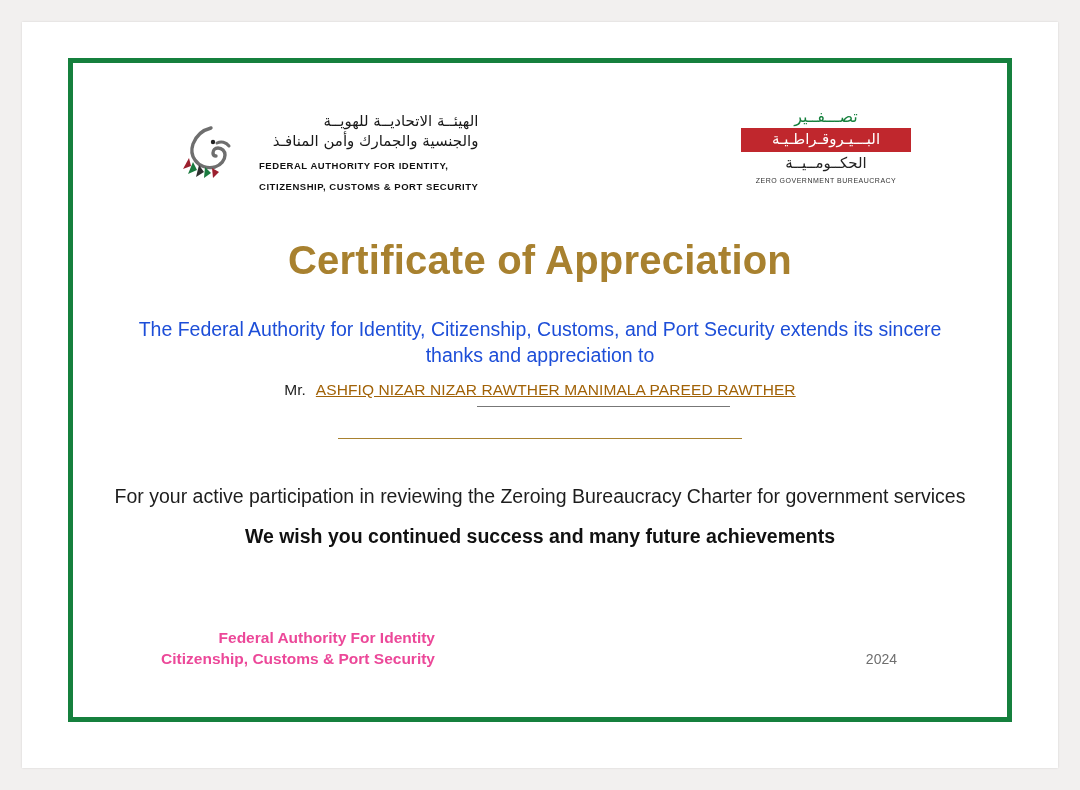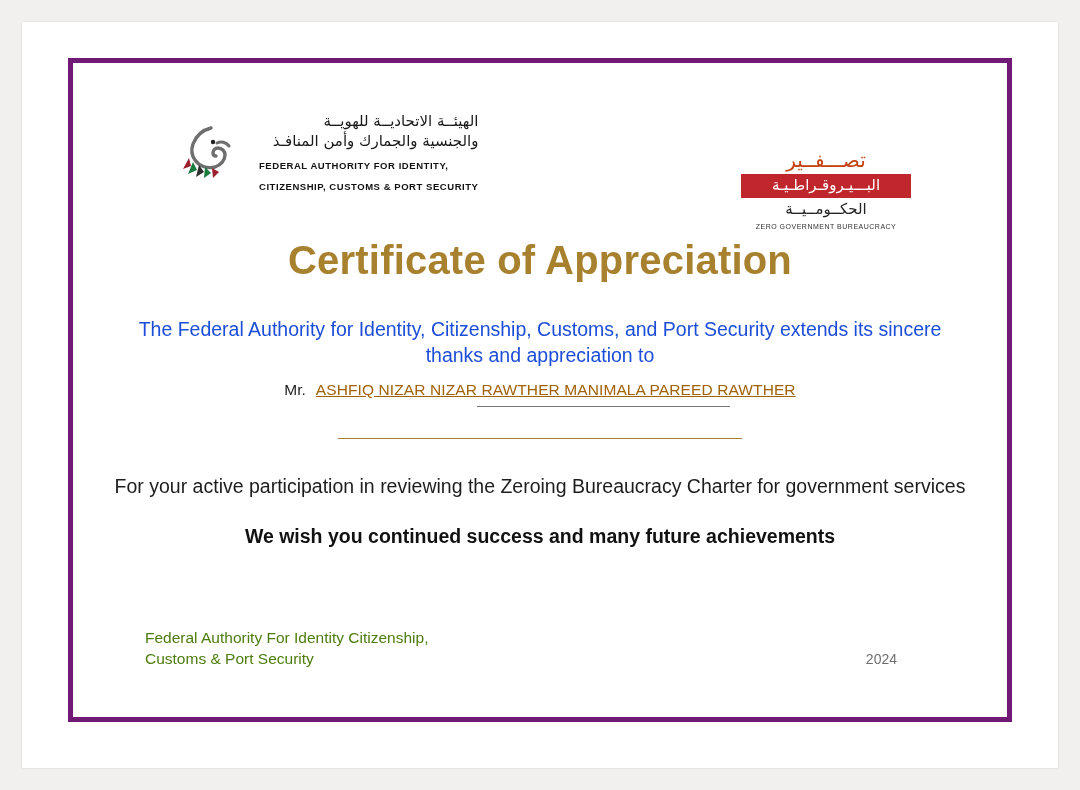--- a/index.html
+++ b/index.html
@@ -21,21 +21,21 @@
     height: 746px;
     background: #ffffff;
     box-shadow: 0 0 2px rgba(0,0,0,0.12);
   }
   .cert-border {
     position: absolute;
     left: 46px;
     top: 36px;
     width: 944px;
     height: 664px;
-    border: 5px solid #701a75;
+    border: 5px solid #15803d;
     box-sizing: border-box;
     background: #ffffff;
   }
   .inner {
     position: absolute;
     inset: 0;
     padding: 0;
   }
 
   
@@ -93,27 +93,26 @@
   }
 
   .logo-right {
     position: absolute;
     right: 96px;
     top: -4px;
     width: 170px;
     text-align: center;
   }
   .zgb-ar-top {
-    font-size: 20px;
-    color: #c2410c;
+    font-size: 16px;
+    color: #15803d;
     direction: rtl;
     letter-spacing: 1px;
     font-family: "DejaVu Sans", sans-serif;
     line-height: 1.2;
-    margin-top: 41px;
   }
   .zgb-band {
     background: #c0272d;
     color: #ffffff;
     font-size: 15px;
     direction: rtl;
     padding: 2px 18px;
     margin: 2px 0;
     font-family: "DejaVu Sans", sans-serif;
     line-height: 1.3;
@@ -187,21 +186,21 @@
   .divider {
     position: absolute;
     top: 375px;
     left: 50%;
     transform: translateX(-50%);
     width: 404px;
     border-bottom: 1.5px solid #a8812f;
   }
   .para {
     position: absolute;
-    top: 410px;
+    top: 420px;
     left: 24px;
     right: 24px;
     text-align: center;
     font-size: 19.5px;
     color: #1d1d1d;
     line-height: 1.35;
   }
   .wish {
     position: absolute;
     top: 462px;
@@ -212,24 +211,24 @@
     font-weight: bold;
     color: #111;
   }
 
   
   .signature {
     position: absolute;
     top: 565px;
     left: 72px;
     width: 290px;
-    text-align: left;
+    text-align: right;
     font-size: 15.5px;
-    font-weight: normal;
-    color: #4d7c0f;
+    font-weight: bold;
+    color: #ec4899;
     line-height: 1.35;
   }
   .year {
     position: absolute;
     top: 588px;
     right: 110px;
     font-size: 14px;
     color: #6e6e6e;
   }
 </style>

